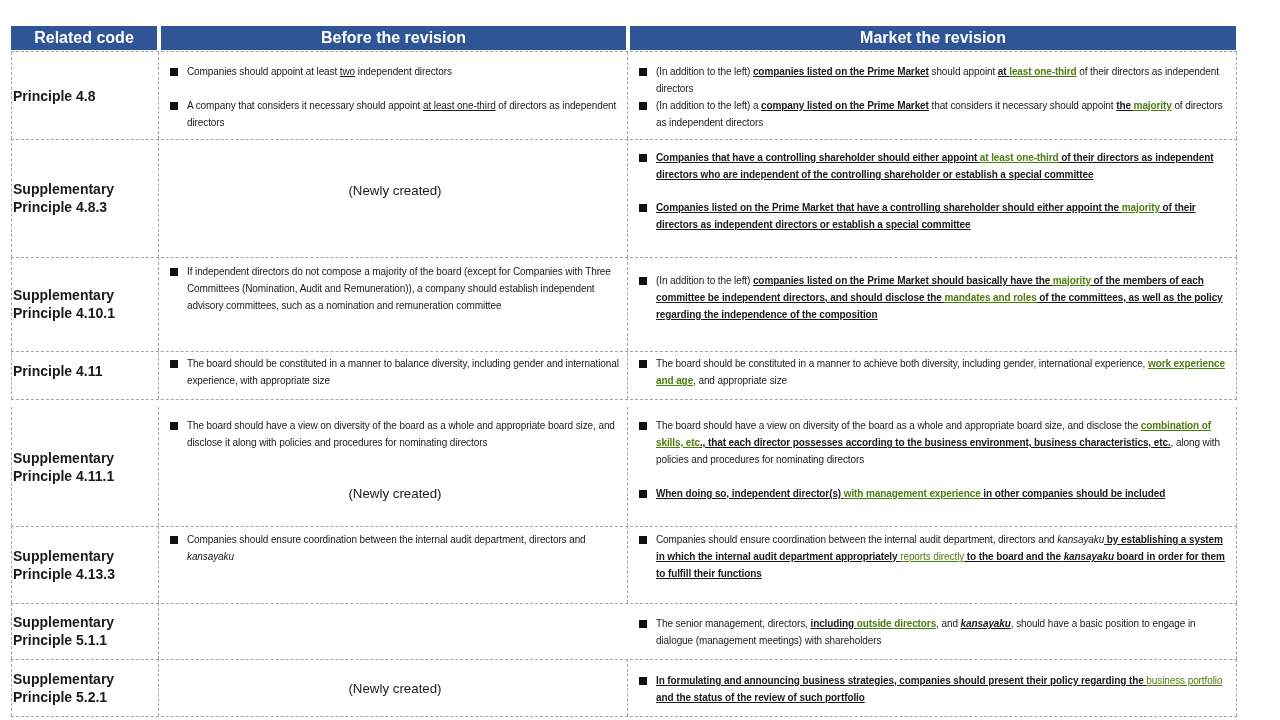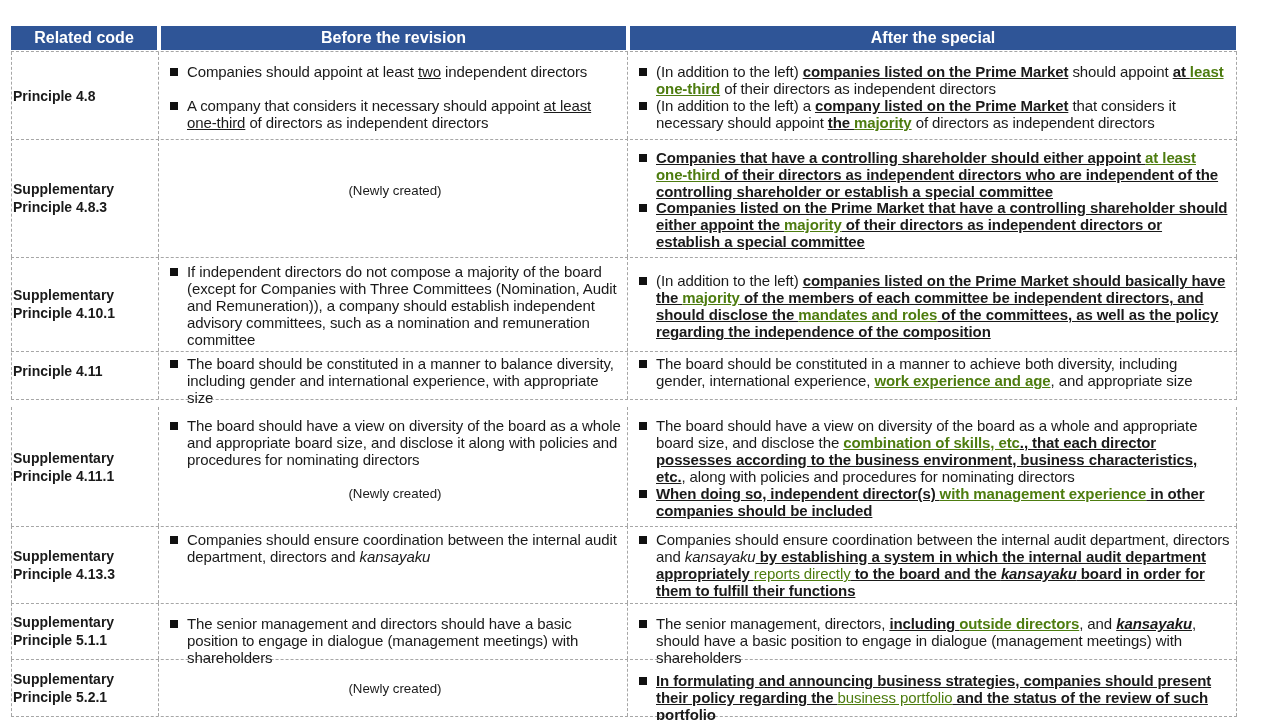--- a/index.html
+++ b/index.html
@@ -6,35 +6,35 @@
     body { width: 1280px; height: 720px; position: relative; overflow: hidden;
            font-family: "Liberation Sans", sans-serif; color: #1a1a1a; }
     .hdr { position: absolute; top: 26px; height: 24px; background: #2f5597; color: #fff;
            font-weight: bold; font-size: 16px; display: flex; align-items: center; justify-content: center; }
     .row { position: absolute; left: 11px; width: 1226px; border-bottom: 1px dashed #a6a6a6; }
     .cell { position: absolute; top: 0; bottom: 0; box-sizing: border-box; }
     .c0 { left: 0; width: 148px; border-left: 1px dashed #a6a6a6; border-right: 1px dashed #a6a6a6;
           display: flex; align-items: center; padding-left: 1px; font-weight: bold; font-size: 14px; line-height: 18px; }
     .c1 { left: 148px; width: 469px; border-right: 1px dashed #a6a6a6; padding: 0 6px 0 10px; }
     .c2 { left: 617px; width: 609px; border-right: 1px dashed #a6a6a6; padding: 0 6px 0 10px; }
-    .bul { position: relative; padding-left: 18px; font-size: 15px; line-height: 17px; letter-spacing: -0.1px; }
+    .bul { position: relative; padding-left: 18px; font-size: 10px; line-height: 17px; letter-spacing: -0.1px; }
     .bul::before { content: ""; position: absolute; left: 1px; top: 5px; width: 8px; height: 8px; background: #111; }
     .newly { text-align: center; font-size: 13.3px; line-height: 17px; }
     .b { font-weight: bold; }
     .u { text-decoration: underline; }
     .i { font-style: italic; }
     .g { color: #4d7c0f; }
     .inner { position: absolute; left: 10px; right: 6px; }
   </style>
 </head>
 <body>
 
 <div class="hdr" style="left:11px;width:146px;">Related code</div>
 <div class="hdr" style="left:161px;width:465px;">Before the revision</div>
-<div class="hdr" style="left:630px;width:606px;">After the special</div>
+<div class="hdr" style="left:630px;width:606px;">Market the revision</div>
 
 <div id="rows">
     <div class="row" style="top: 51px; height: 87px; border-top: 1px dashed rgb(166, 166, 166);">
       <div class="cell c0">
         <div>
           <div>Principle 4.8</div>
         </div>
       </div>
       <div class="cell c1">
         <div class="inner bul" style="top: 11px;"><span class="">Companies should appoint at least </span><span class="u">two</span><span class=""> independent directors</span></div>
@@ -117,23 +117,20 @@
         <div class="inner bul" style="top: 5px;"><span class="">Companies should ensure coordination between the internal audit department, directors and </span><span class="i">kansayaku</span><span class="b u"> by establishing a system in which the internal audit department appropriately </span><span class="u g">reports directly</span><span class="b u"> to the board and the </span><span class="b u i">kansayaku</span><span class="b u"> board in order for them to fulfill their functions</span></div>
       </div>
     </div>
     <div class="row" style="top: 603px; height: 56px;">
       <div class="cell c0">
         <div>
           <div>Supplementary</div>
           <div>Principle 5.1.1</div>
         </div>
       </div>
-      <div class="cell c1">
-        <div class="inner bul" style="top: 12px;"><span class="">The senior management and directors should have a basic position to engage in dialogue (management meetings) with shareholders</span></div>
-      </div>
       <div class="cell c2">
         <div class="inner bul" style="top: 12px;"><span class="">The senior management, directors, </span><span class="b u">including </span><span class="b u g">outside directors</span><span class="">, and </span><span class="b u i">kansayaku</span><span class="">, should have a basic position to engage in dialogue (management meetings) with shareholders</span></div>
       </div>
     </div>
     <div class="row" style="top: 659px; height: 57px;">
       <div class="cell c0">
         <div>
           <div>Supplementary</div>
           <div>Principle 5.2.1</div>
         </div>

